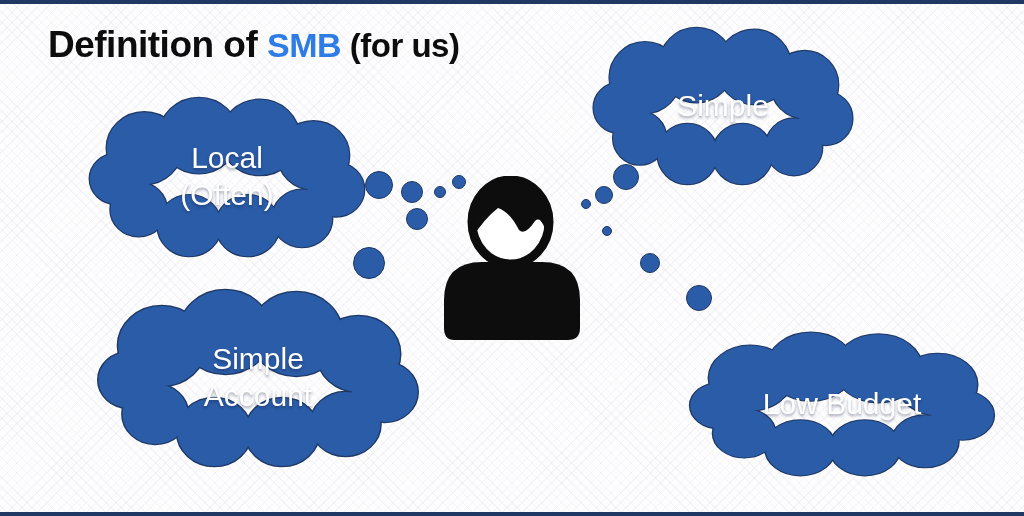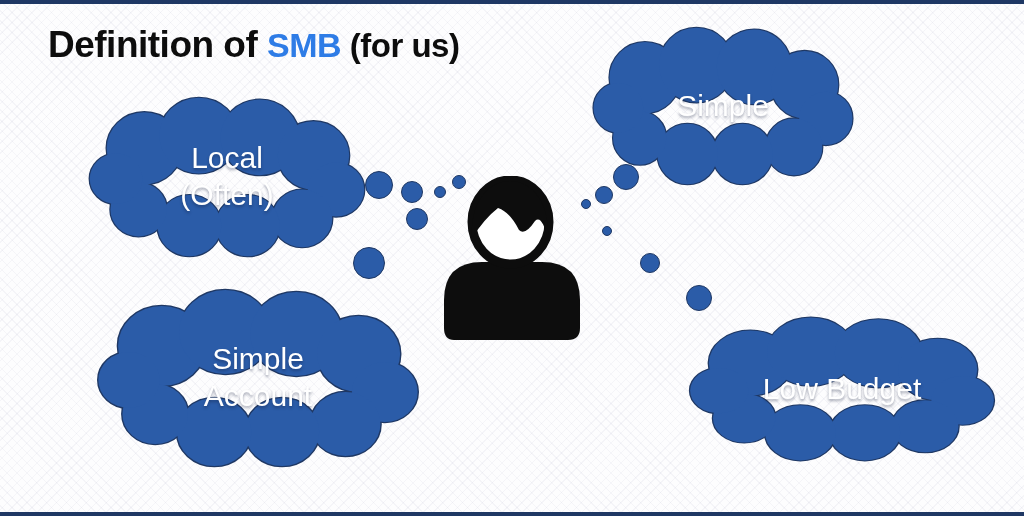--- a/index.html
+++ b/index.html
@@ -120,21 +120,21 @@
   <div class="cloud" style="left:94px;top:288px;width:328px;height:180px;">
     <svg class="cloud-svg" viewBox="0 0 300 180" preserveAspectRatio="none">
         <use href="#cloud"></use>
       </svg>
     <div class="cloud-text">
       <div>Simple</div>
       <div>Account</div>
     </div>
   </div>
 
-  <div class="cloud" style="left:686px;top:316px;width:312px;height:146px;">
+  <div class="cloud" style="left:686px;top:331px;width:312px;height:146px;">
     <svg class="cloud-svg" viewBox="0 0 300 180" preserveAspectRatio="none">
         <use href="#cloud"></use>
       </svg>
     <div class="cloud-text">
       <div>Low Budget</div>
     </div>
   </div>
 
   <div class="dot" style="left:365px;top:171px;width:28px;height:28px;"></div>
   <div class="dot" style="left:401px;top:181px;width:22px;height:22px;"></div>

